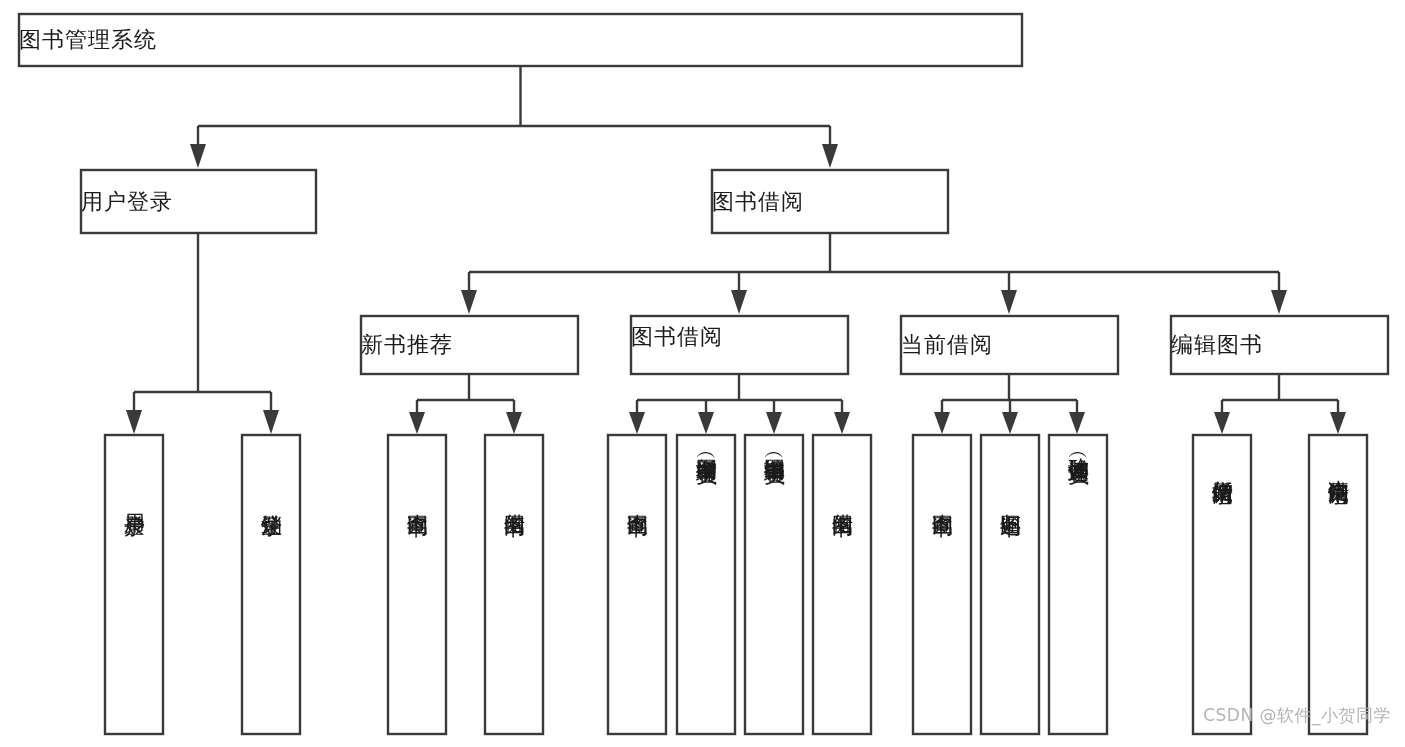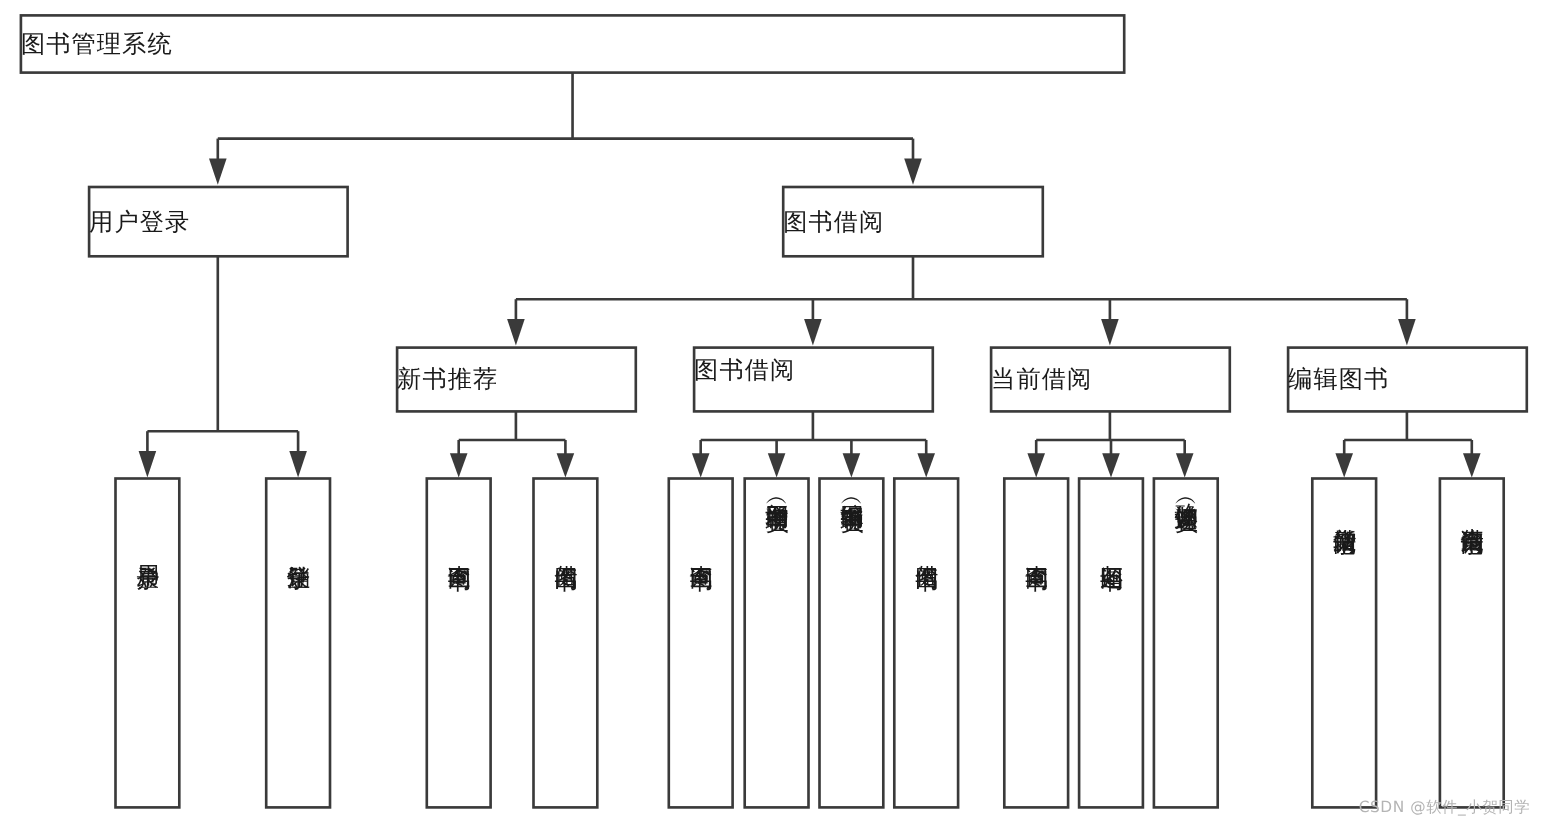--- a/index.html
+++ b/index.html
@@ -67,23 +67,23 @@
   .hlabel-text {
     font-family: "DejaVu Sans", "Liberation Sans", sans-serif;
     font-size: 22px;
     color: #1a1a1a;
     white-space: nowrap;
     letter-spacing: 1px;
   }
   .watermark {
     position: absolute;
     right: 14px;
-    bottom: 4px;
-    font-family: "DejaVu Sans", "Liberation Sans", sans-serif;
-    font-size: 14px;
+    bottom: 20px;
+    font-family: "DejaVu Sans", "Liberation Sans", sans-serif;
+    font-size: 17px;
     color: #b4b4b4;
     white-space: nowrap;
     letter-spacing: 0.5px;
   }
 </style>
 </head>
 <body>
 
 <div id="diagram-root">
 

